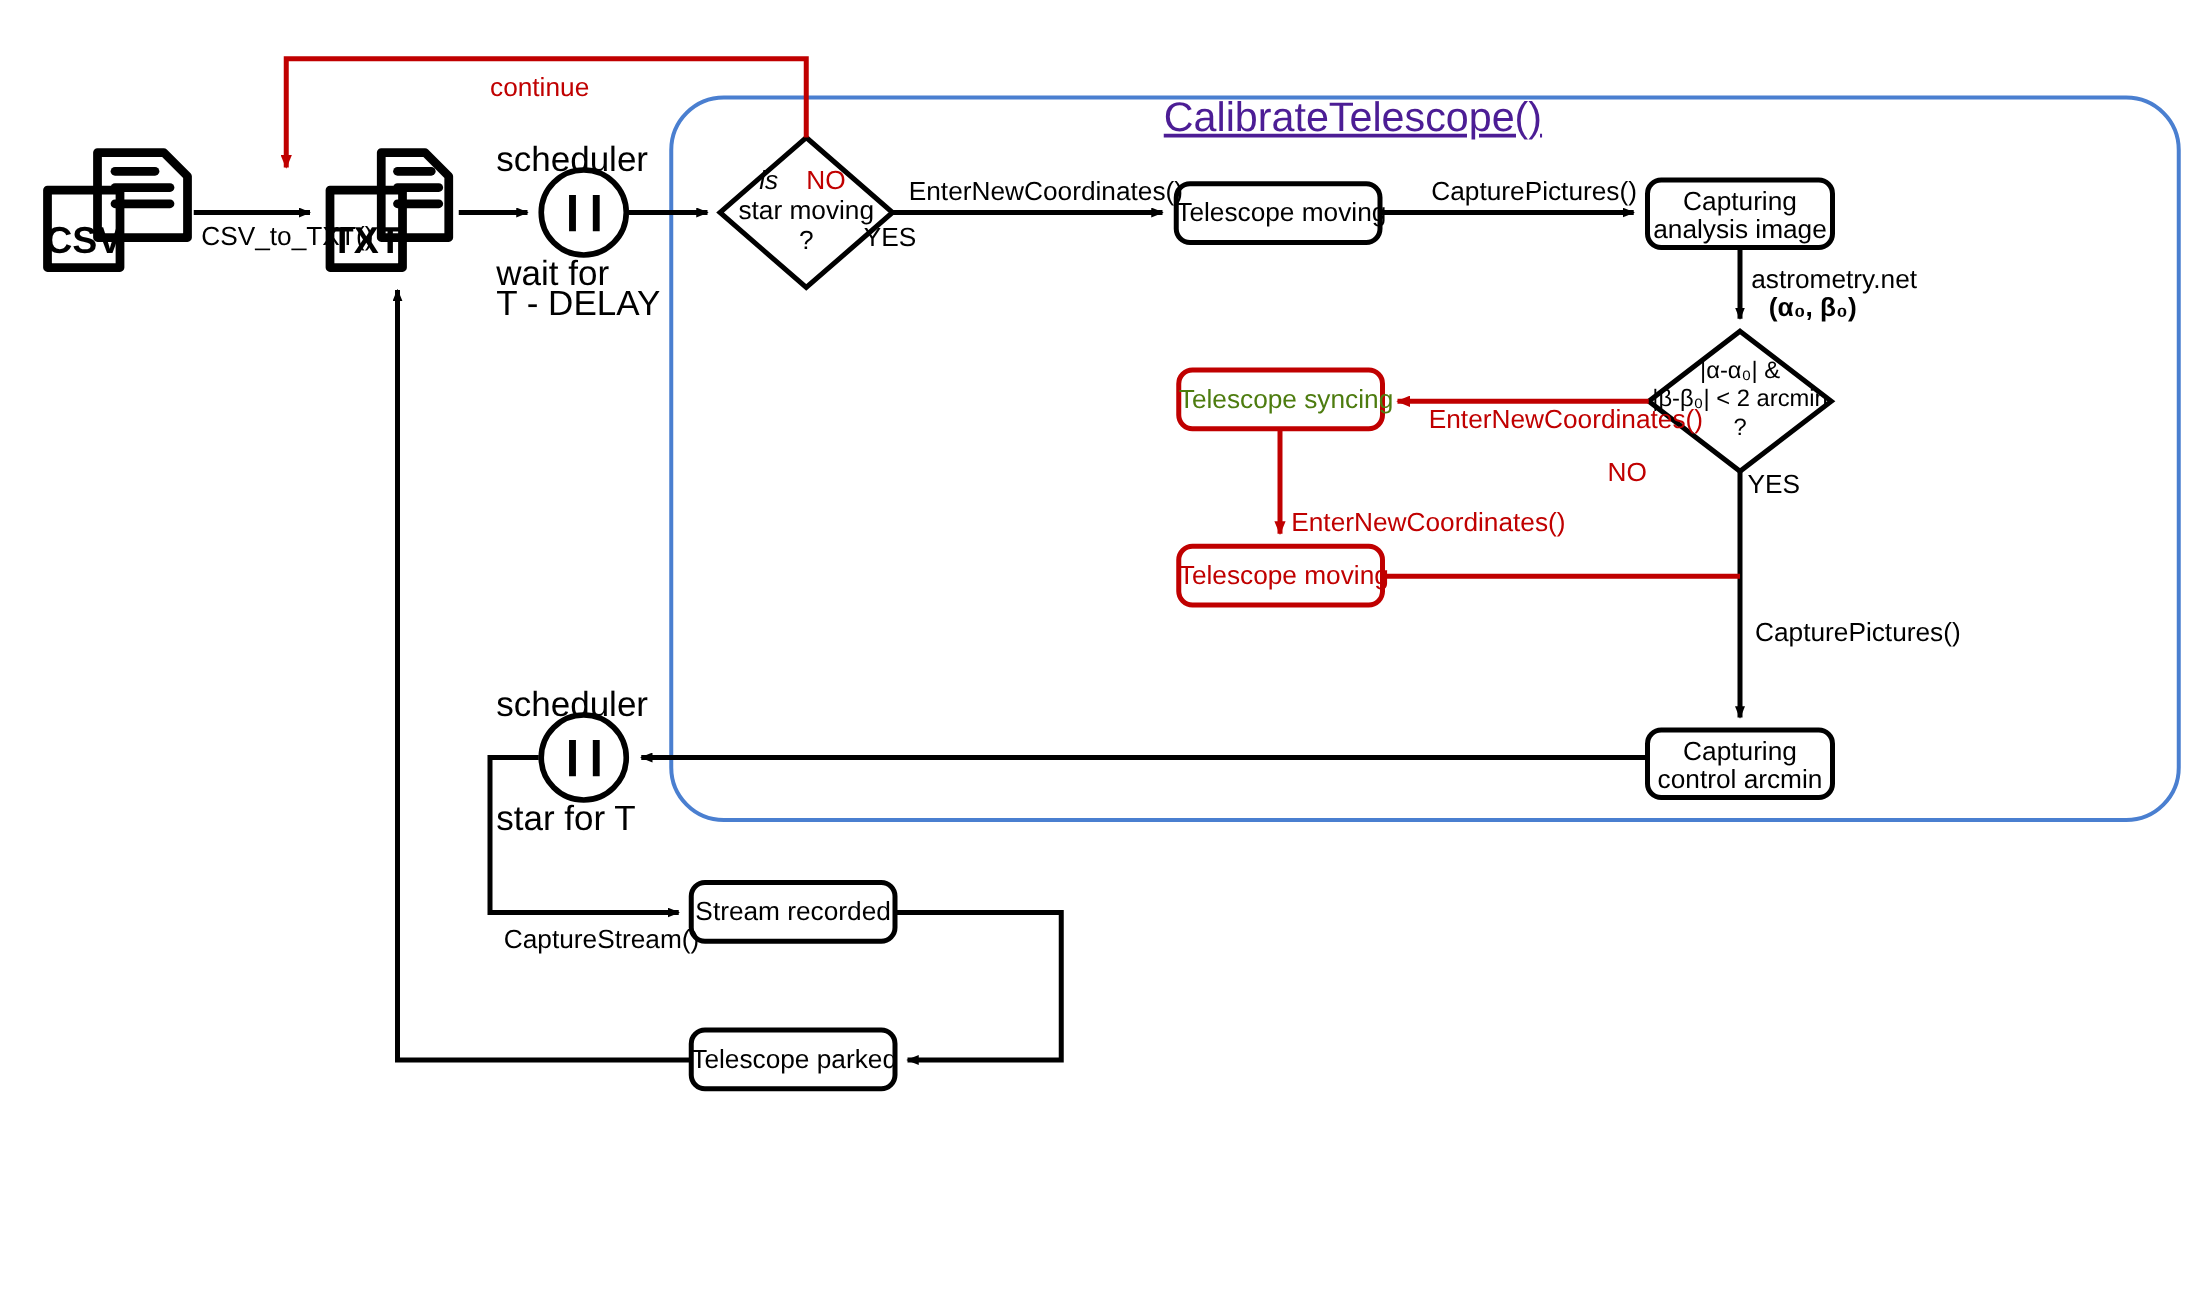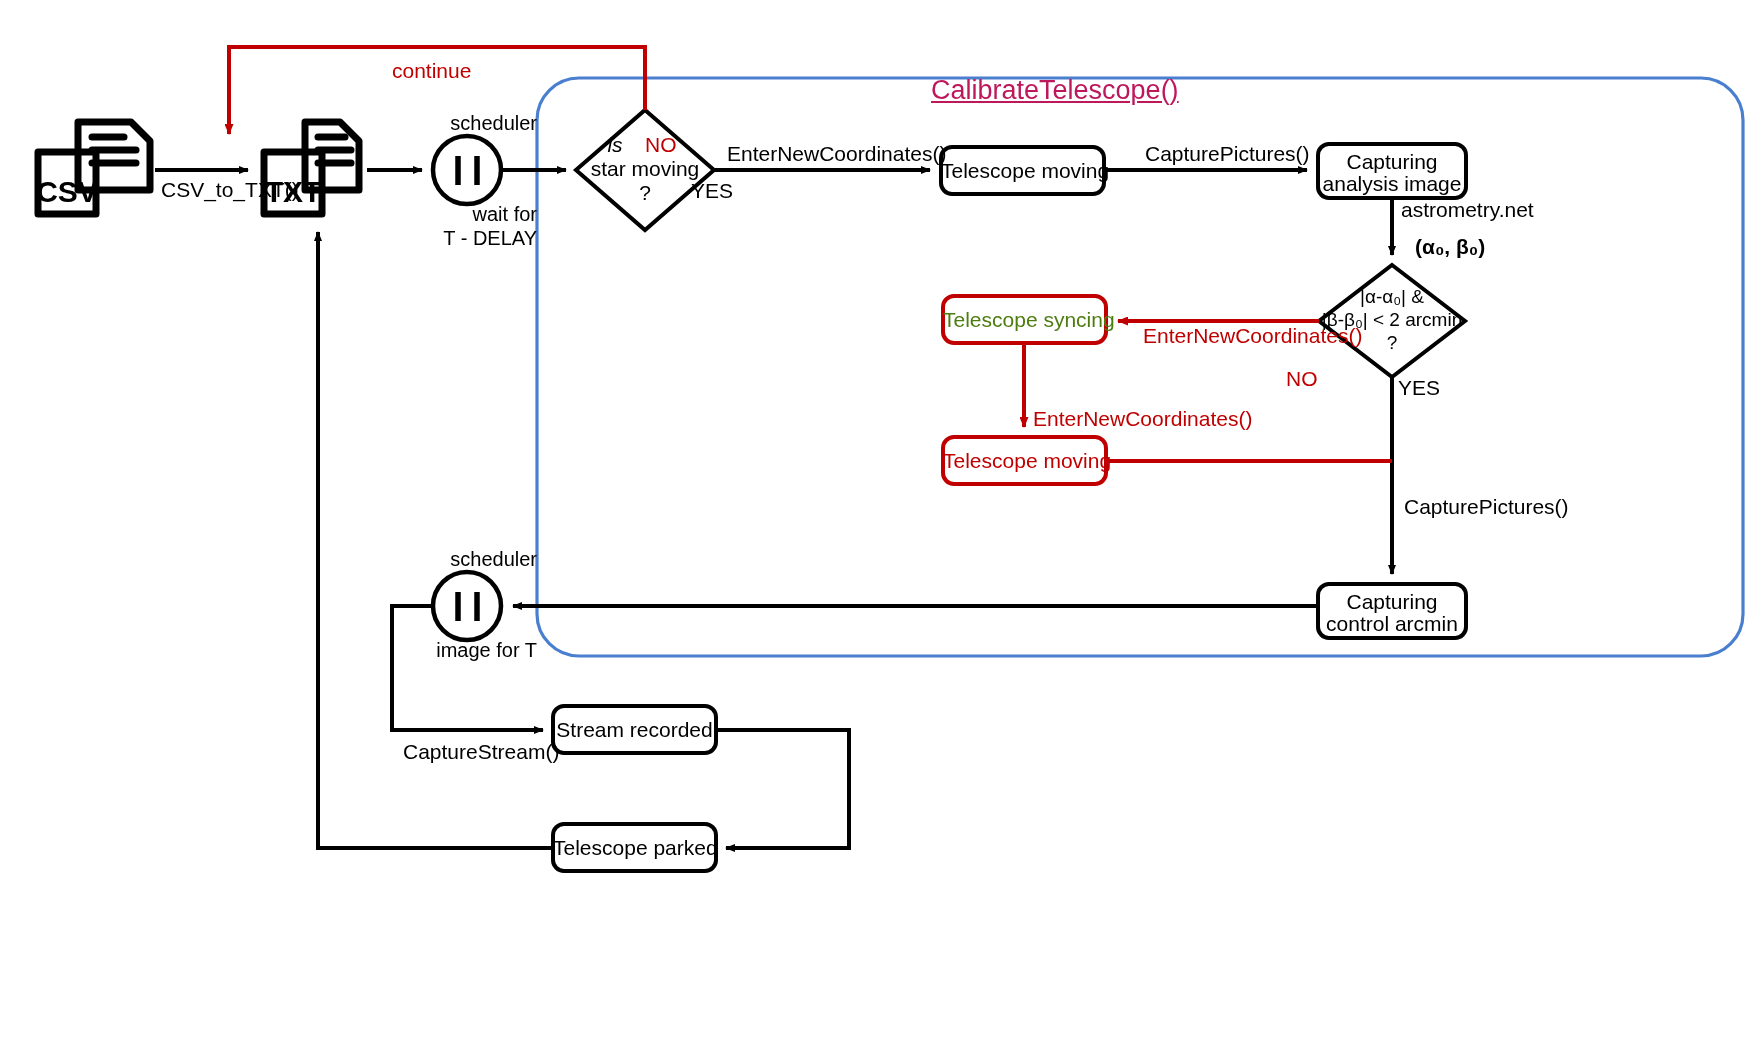--- a/index.html
+++ b/index.html
@@ -37,30 +37,30 @@
   .edge-label {
     position: absolute;
     font-size: 21px;
     color: #000000;
     line-height: 1.2;
     white-space: nowrap;
   }
   .edge-label.red { color: #C00000; margin-top: 32px; }
   .title-label {
     position: absolute;
-    font-size: 27px;
-    color: #be185d;
+    font-size: 33px;
+    color: #4c1d95;
     text-decoration: underline;
     white-space: nowrap;
   }
   .sched-cap {
     position: absolute;
-    font-size: 20px;
+    font-size: 28px;
     color: #000;
-    text-align: right;
+    text-align: left;
     white-space: nowrap;
   }
   .mathlbl { font-style: normal; }
 </style>
 </head>
 <body>
 
 <div id="canvas">
 
   <svg class="layer" viewBox="0 0 1762 1037" xmlns="http://www.w3.org/2000/svg">
@@ -179,21 +179,21 @@
     </g>
   </svg>
 
   <div class="title-label" style="left:931px; top:75px;">CalibrateTelescope()</div>
 
   <div class="sched-cap" style="left:397px; top:112px; width:140px;">scheduler</div>
   <div class="sched-cap" style="left:397px; top:203px; width:140px;">wait for</div>
   <div class="sched-cap" style="left:397px; top:227px; width:140px;">T - DELAY</div>
 
   <div class="sched-cap" style="left:397px; top:548px; width:140px;">scheduler</div>
-  <div class="sched-cap" style="left:397px; top:639px; width:140px;">image for T</div>
+  <div class="sched-cap" style="left:397px; top:639px; width:140px;">star for T</div>
 
   <div class="node-text" style="left:545px; top:133px; width:140px;font-style:italic;">is</div>
   <div class="node-text" style="left:575px; top:157px; width:140px;">star moving</div>
   <div class="node-text" style="left:575px; top:181px; width:140px;">?</div>
 
   <div class="node-text mathlbl" style="left:1312px; top:286px; width:160px; font-size:19px;">|α-α₀| &amp;</div>
   <div class="node-text mathlbl" style="left:1302px; top:309px; width:180px; font-size:19px;">|β-β₀| &lt; 2 arcmin</div>
   <div class="node-text" style="left:1312px; top:332px; width:160px; font-size:19px;">?</div>
 
   <div class="node-text" style="left:941px; top:159px; width:163px;">Telescope moving</div>
@@ -216,21 +216,21 @@
   <div class="edge-label" style="left:161px; top:177px;">CSV_to_TXT()</div>
 
   <div class="edge-label red" style="left:645px; top:100px;">NO</div>
 
   <div class="edge-label" style="left:691px; top:178px;">YES</div>
 
   <div class="edge-label" style="left:727px; top:141px;">EnterNewCoordinates()</div>
 
   <div class="edge-label" style="left:1145px; top:141px;">CapturePictures()</div>
 
-  <div class="edge-label" style="left:1401px; top:197px;">astrometry.net</div>
+  <div class="edge-label" style="left:1401px; top:211px;">astrometry.net</div>
   <div class="edge-label" style="left:1415px; top:234px; font-weight:bold;text-align:right;">(α₀, β₀)</div>
 
   <div class="edge-label red" style="left:1143px; top:291px;">EnterNewCoordinates()</div>
 
   <div class="edge-label red" style="left:1286px; top:334px;">NO</div>
 
   <div class="edge-label" style="left:1398px; top:375px;">YES</div>
 
   <div class="edge-label red" style="left:1033px; top:374px;">EnterNewCoordinates()</div>
 

